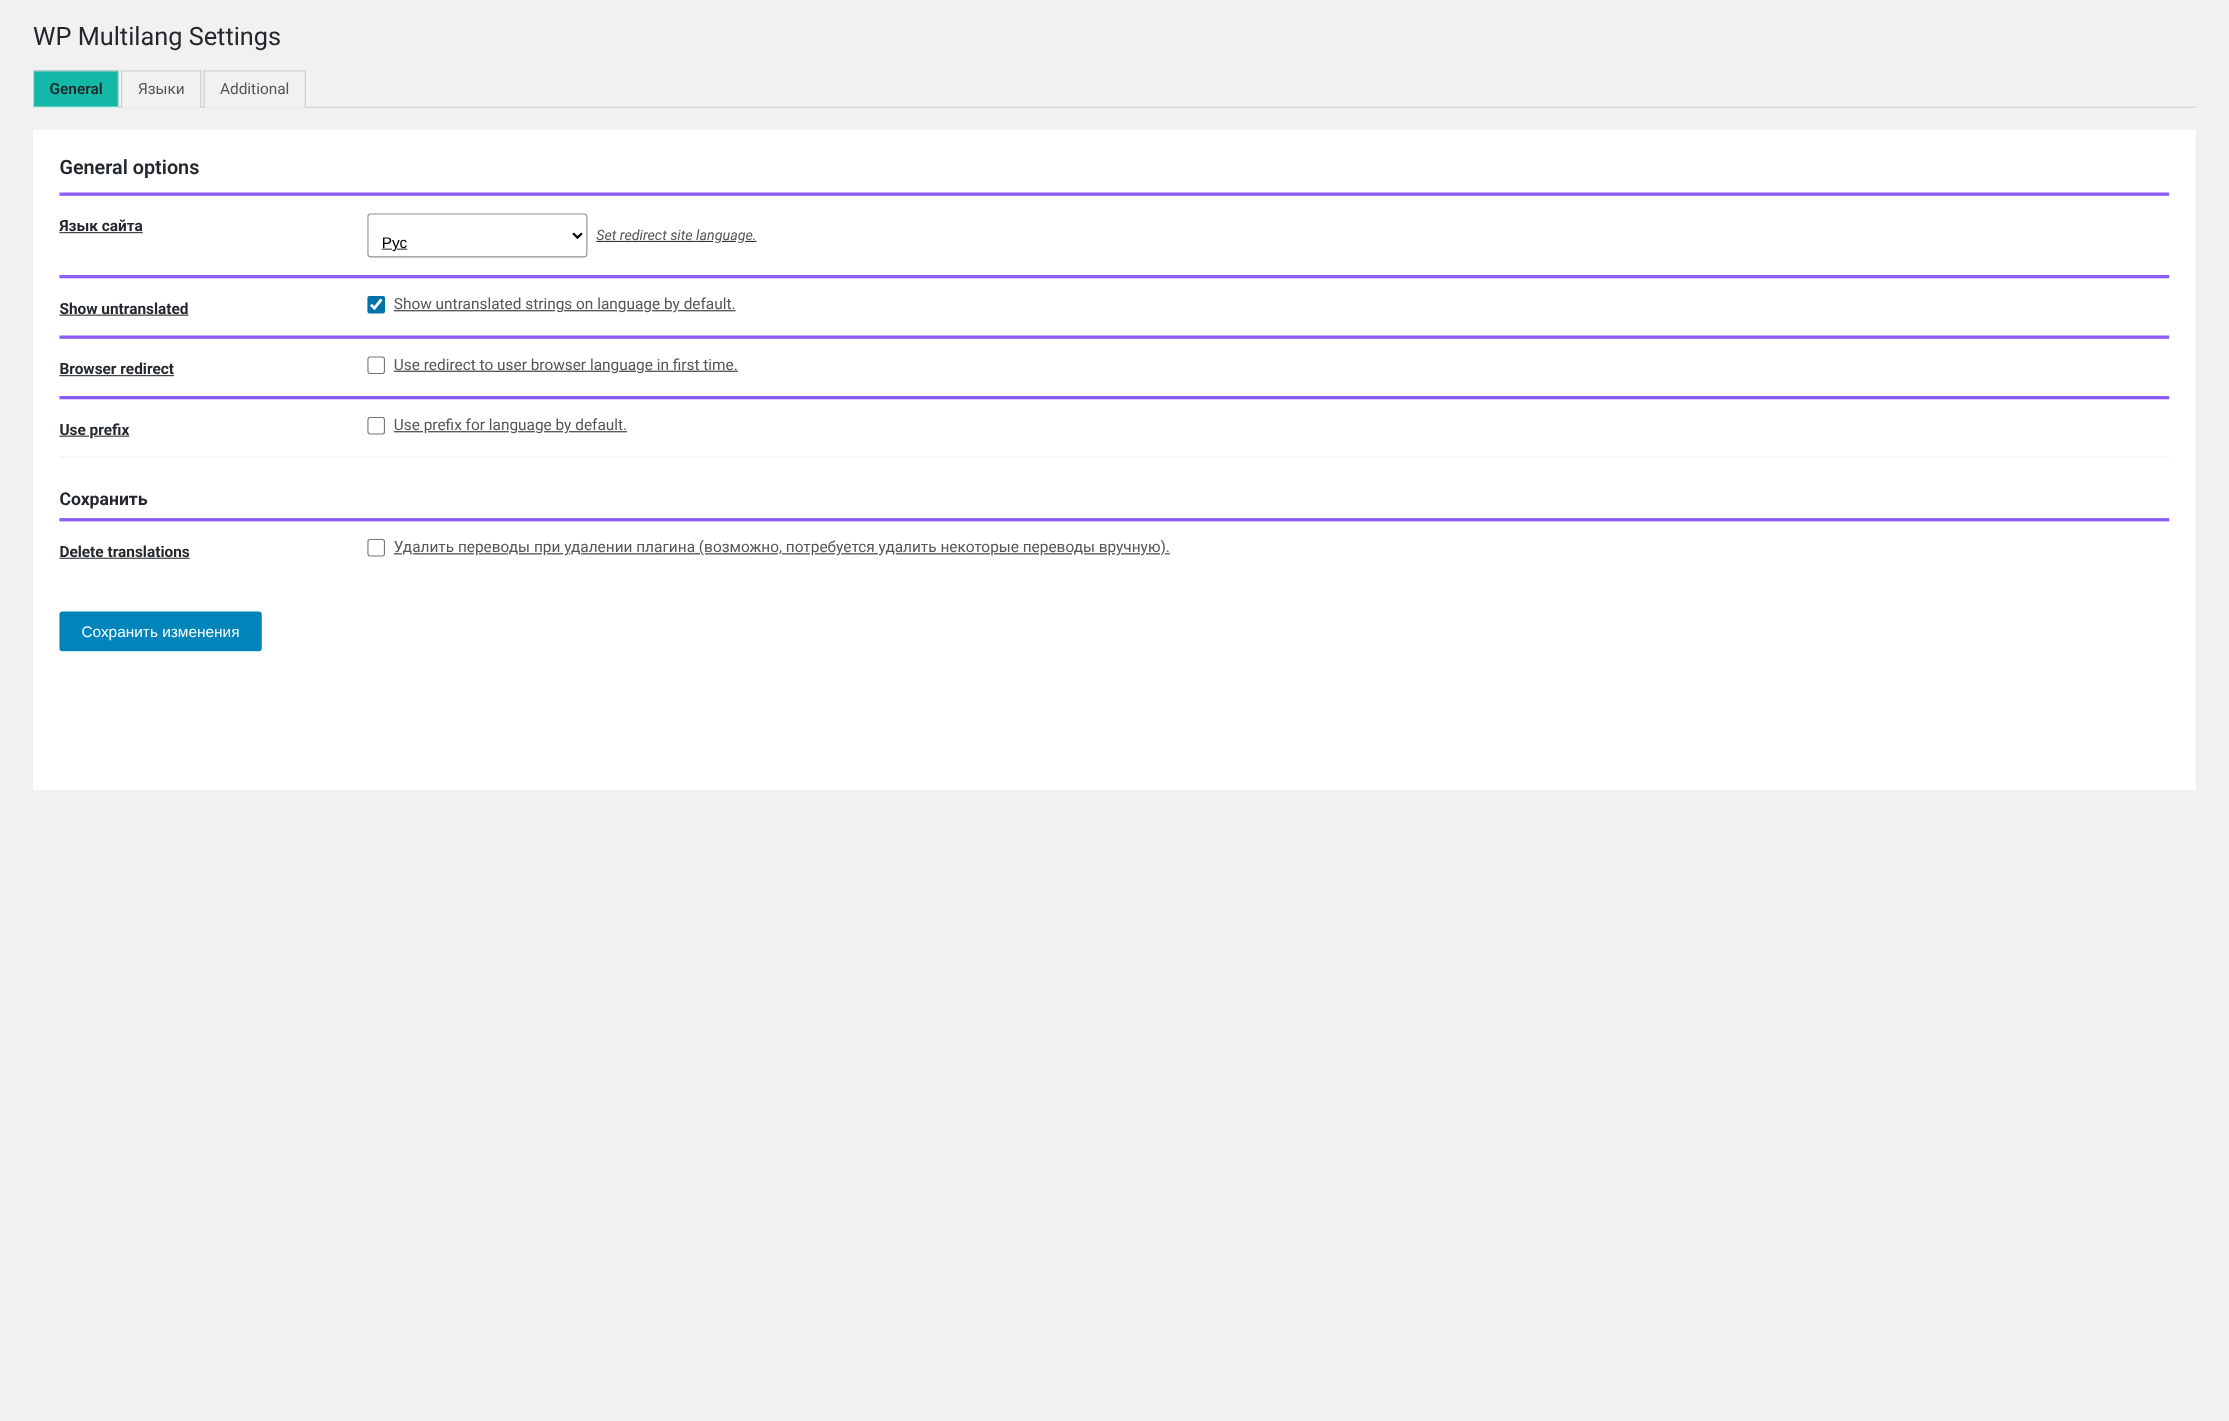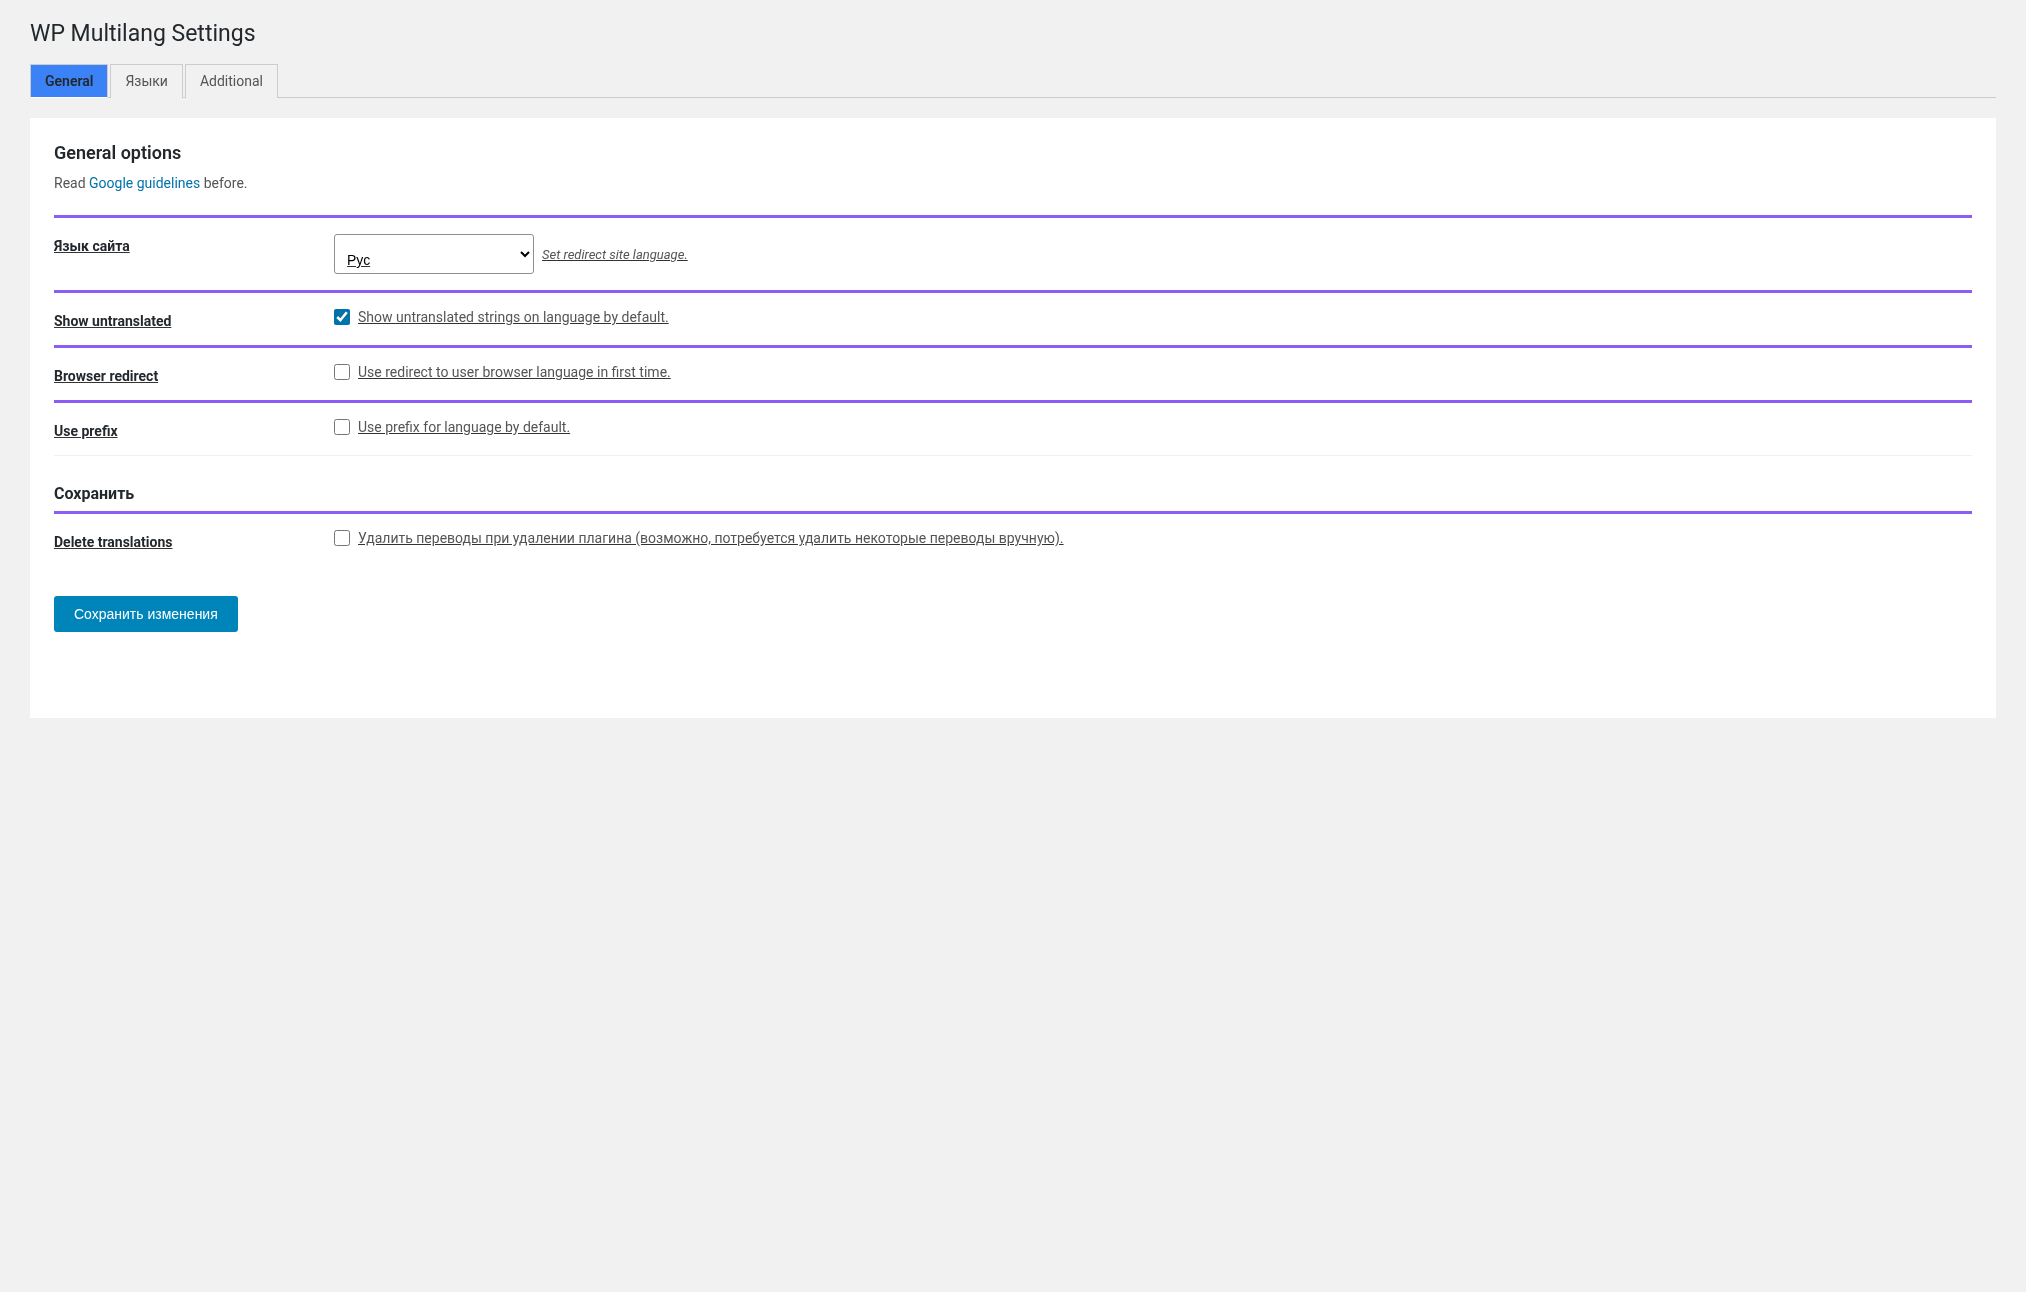--- a/index.html
+++ b/index.html
@@ -36,21 +36,21 @@
       background: #f1f1f1;
       cursor: pointer;
       font-size: 14px;
       color: #555;
       margin-right: 2px;
       position: relative;
       top: 1px;
     }
 
     .tab.active {
-      background: #3b82f6;
+      background: #14b8a6;
       border-bottom: 1px solid #fff;
       color: #23282d;
       font-weight: 600;
     }
 
     .content-area {
       background: #fff;
       padding: 24px 24px 40px 24px;
       min-height: 600px;
     }
@@ -167,23 +167,20 @@
 <div class="tabs">
   <div class="tab active">General</div>
   <div class="tab">Языки</div>
   <div class="tab">Additional</div>
 </div>
 
 <div class="content-area">
 
   <h2 class="section-title">General options</h2>
 
-  <p class="intro-text">
-    <span>Read </span><a href="#">Google guidelines</a><span> before.</span>
-  </p>
 
   
   <div class="settings-row">
     <div class="settings-label">Язык сайта</div>
     <div class="settings-control">
       <select>
         <option>Рус</option>
         <option>English</option>
         <option>Deutsch</option>
         <option>Français</option>

